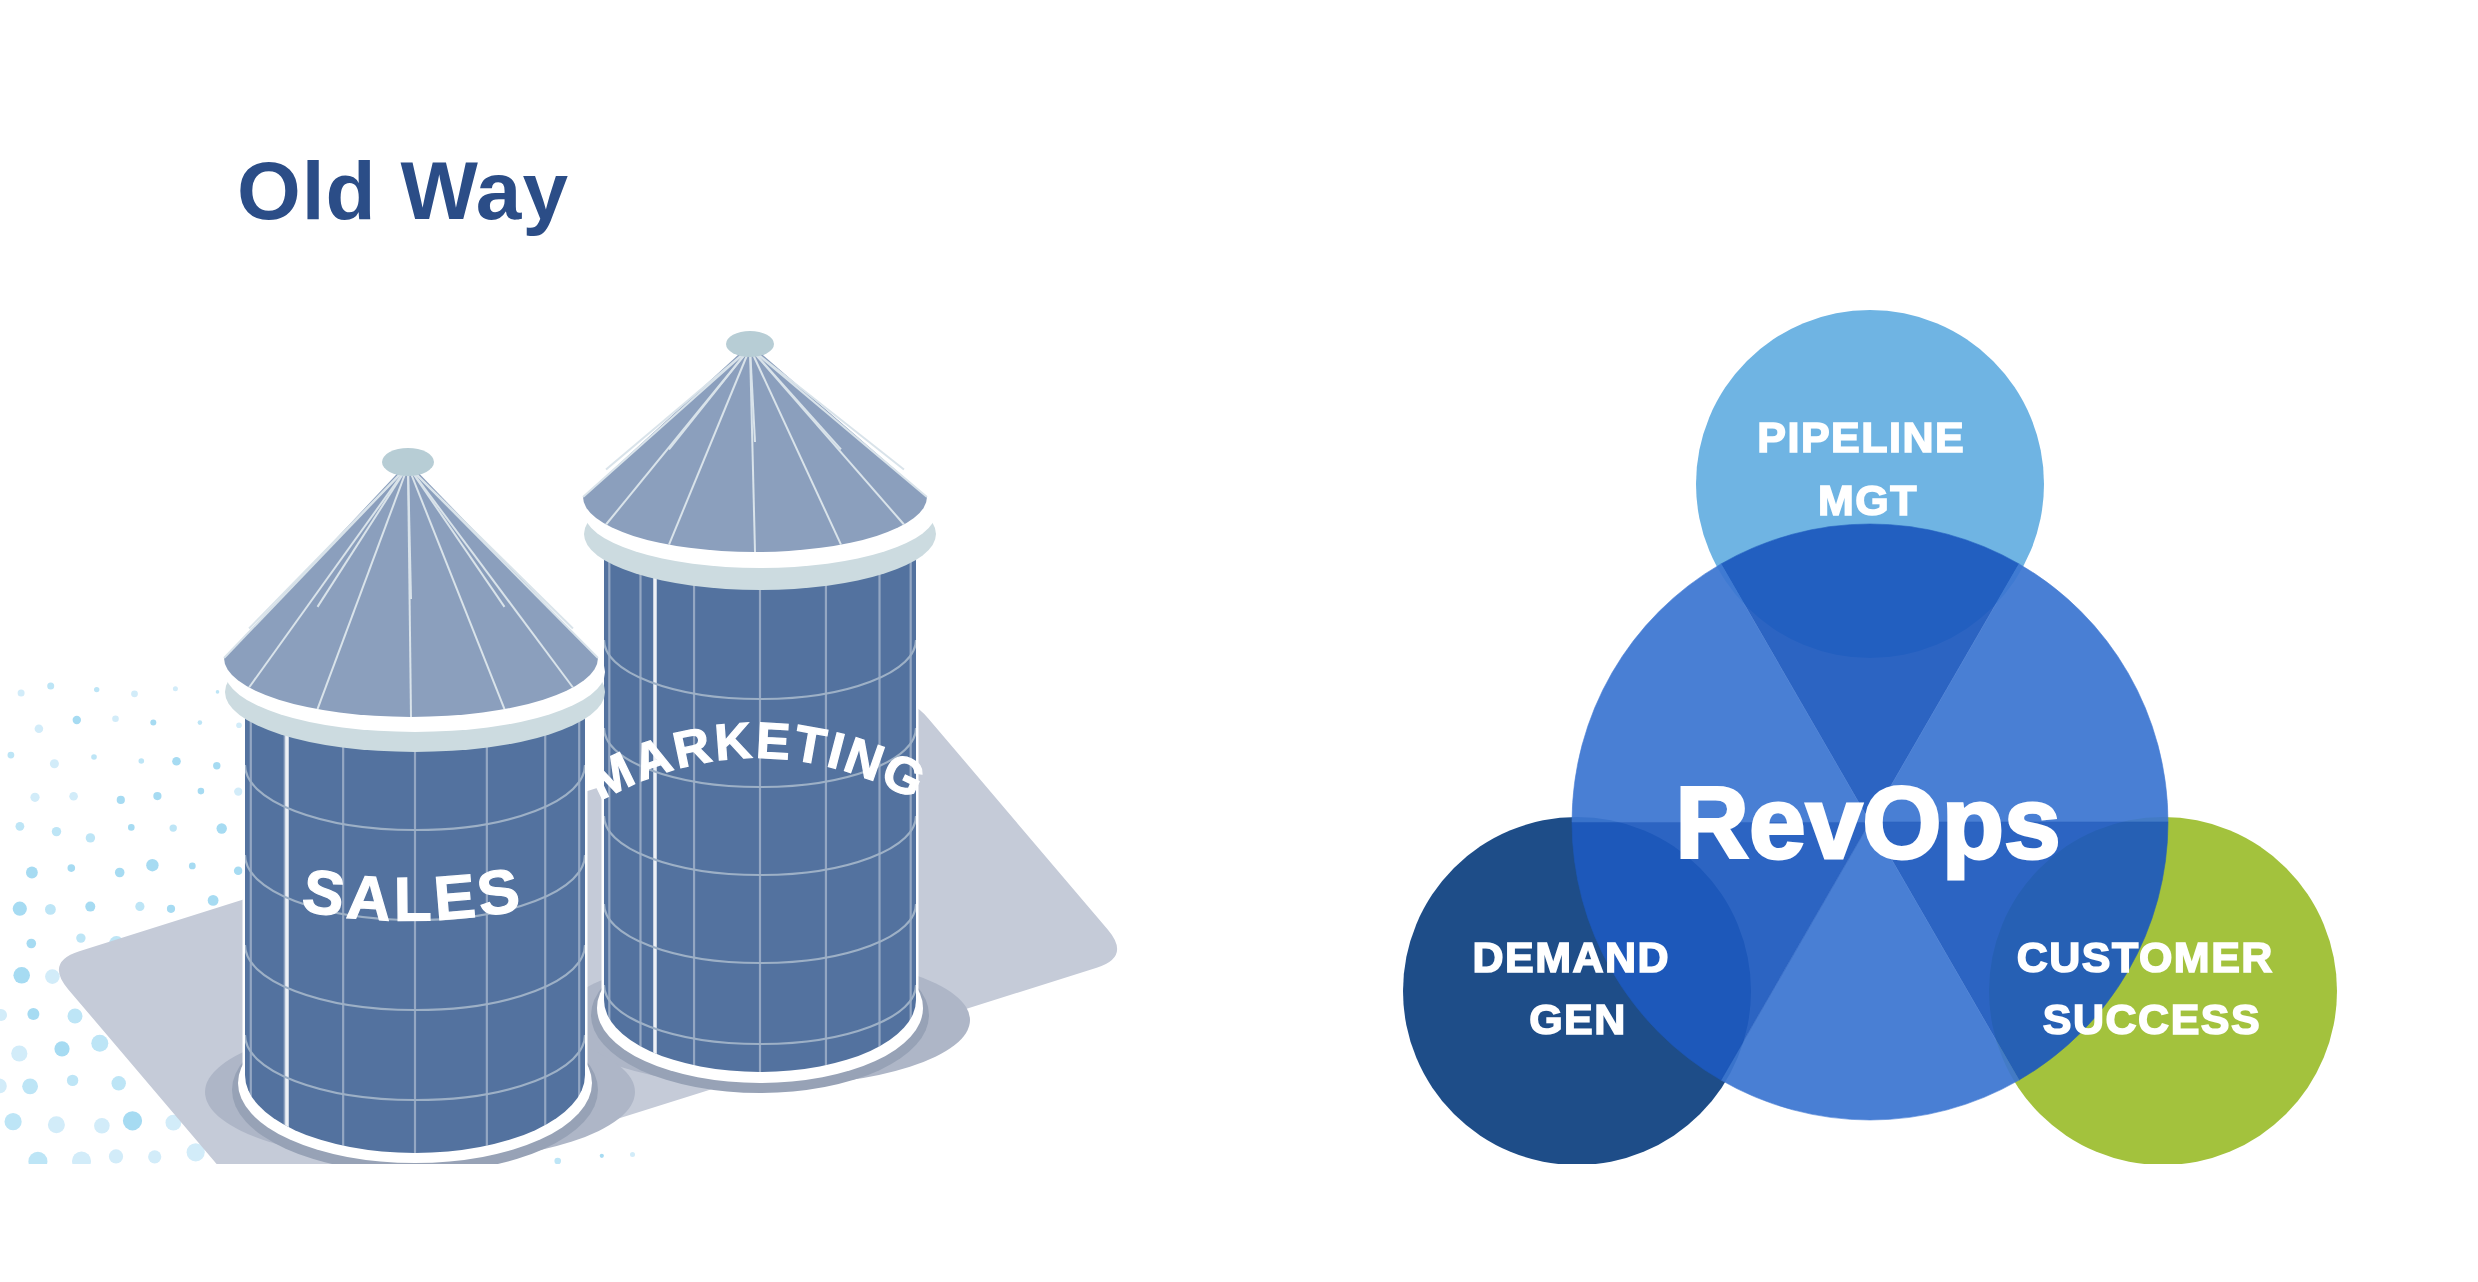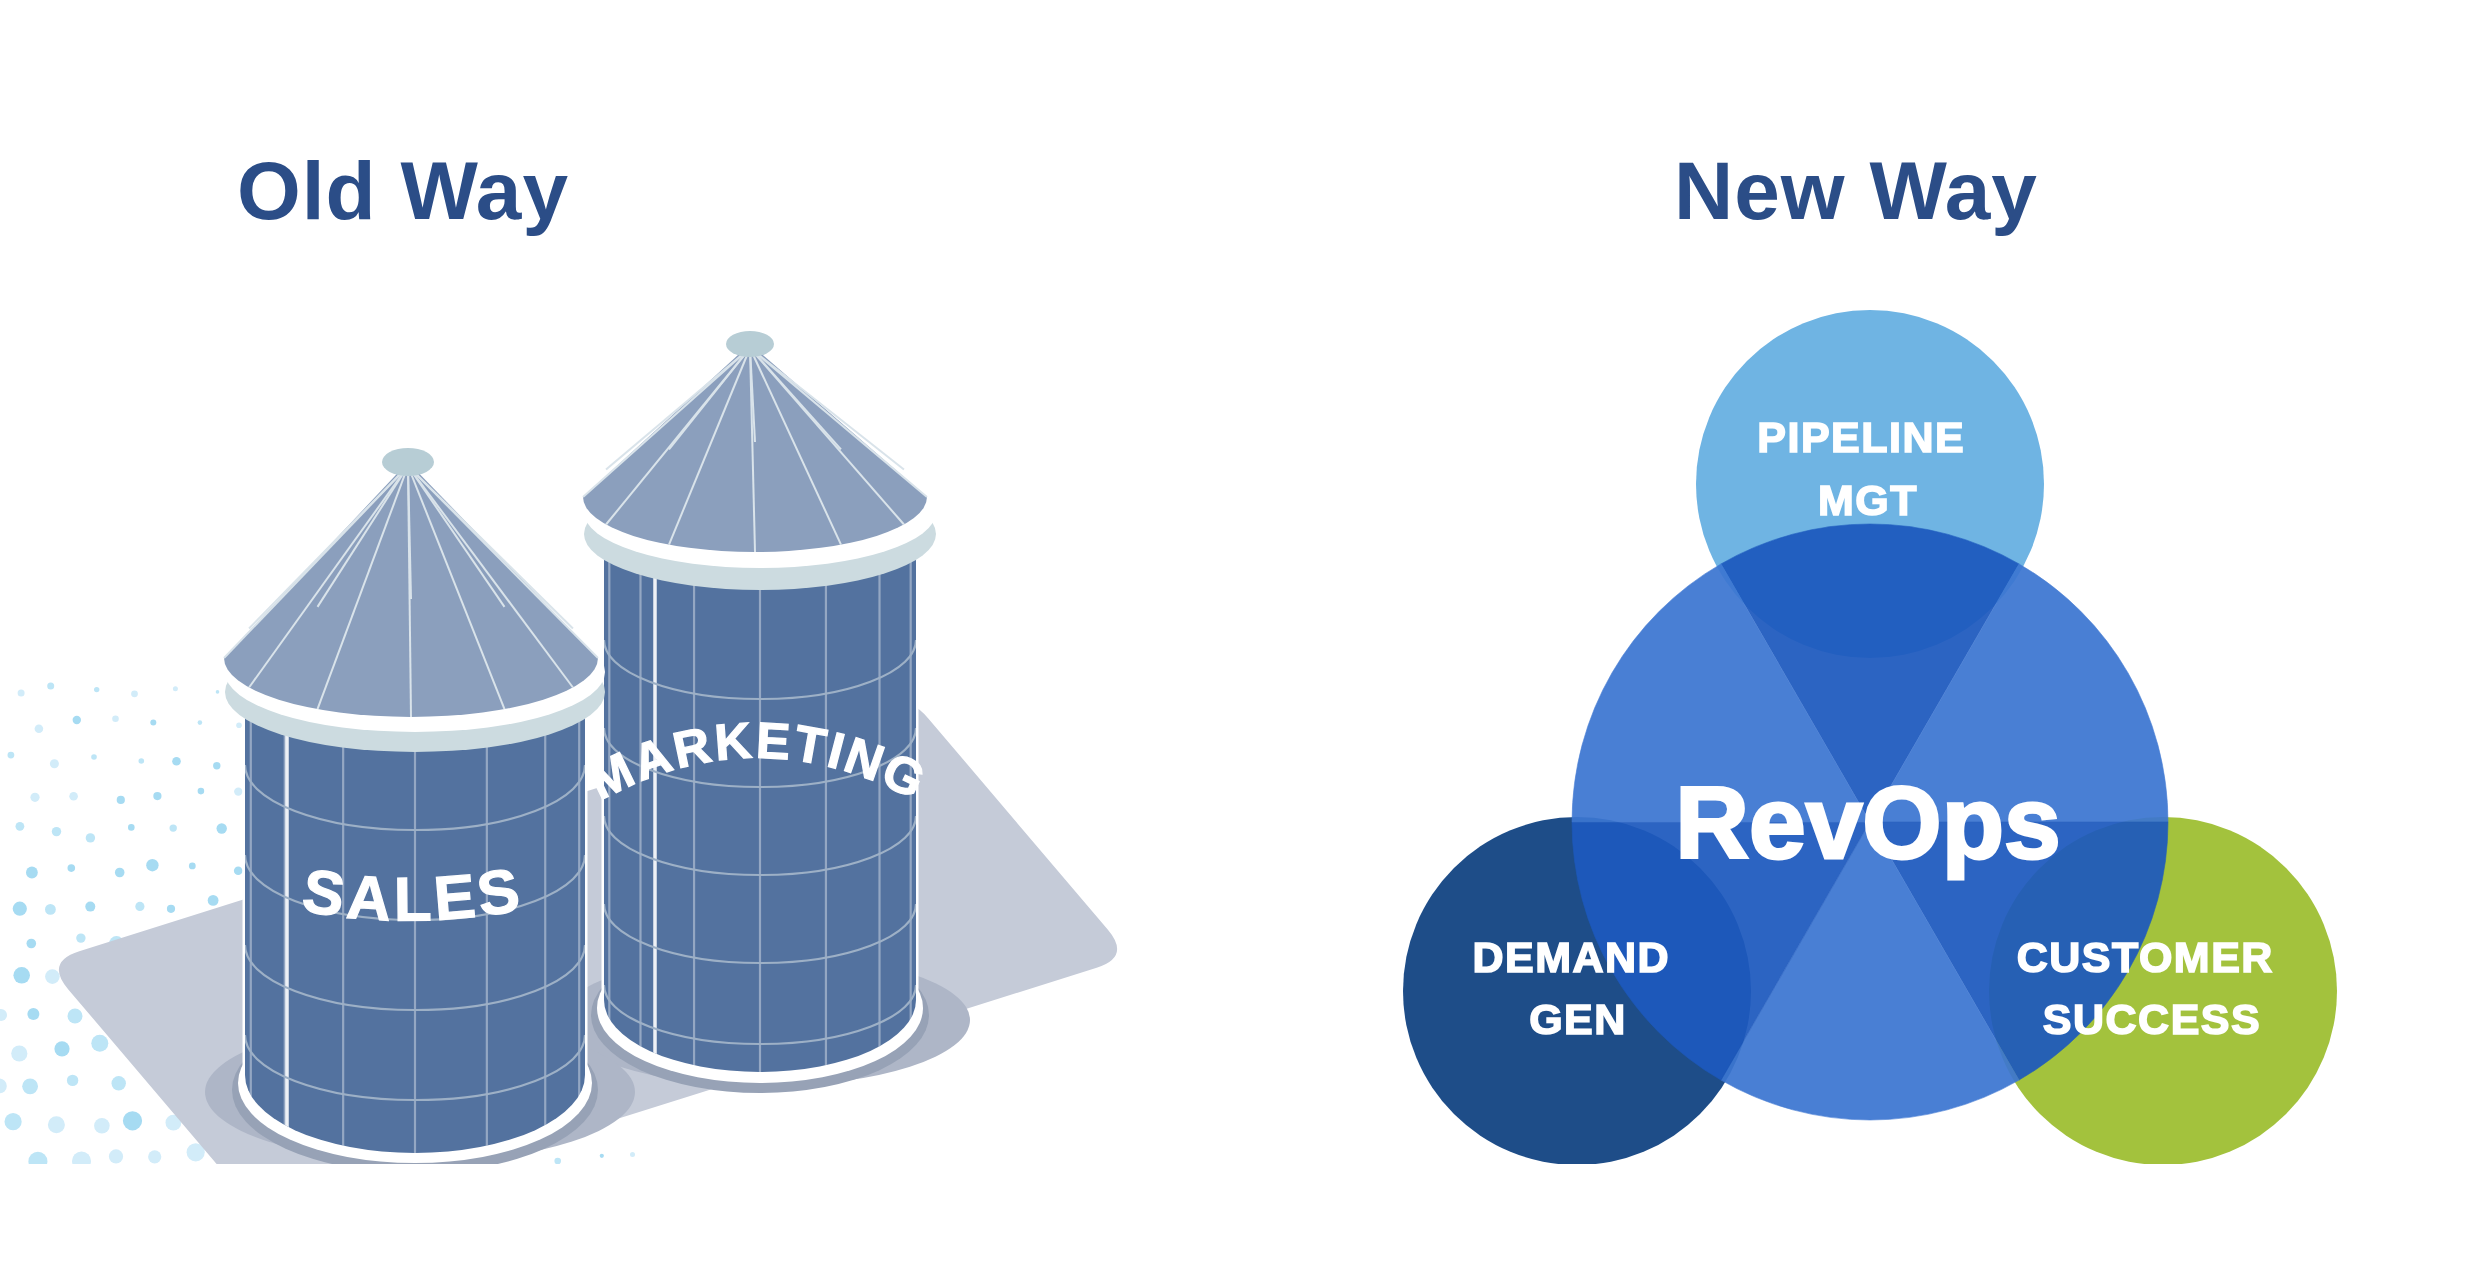--- a/index.html
+++ b/index.html
@@ -45,21 +45,20 @@
   }
   #sales-label-text{font-size:62px;letter-spacing:4px;}
   #marketing-label-text{font-size:51px;letter-spacing:2.5px;}
 </style>
 </head>
 <body>
 
 <div class="canvas">
 
   <div class="page-title" id="old-title">Old Way</div>
-  <div class="page-title" id="new-title">New Way</div>
 
   <svg width="2478" height="1282" viewBox="0 0 2478 1282">
 
     <defs>
       <path id="sales-text-path" d="M 268,904 Q 413,938 558,902" fill="none"></path>
       <path id="marketing-text-path" d="M 606,798 Q 757,718 910,798" fill="none"></path>
     </defs>
 
     <g id="dots-layer">
         <circle cx="21.1" cy="693.1" r="3.5" fill="#d2ecf9"></circle>

